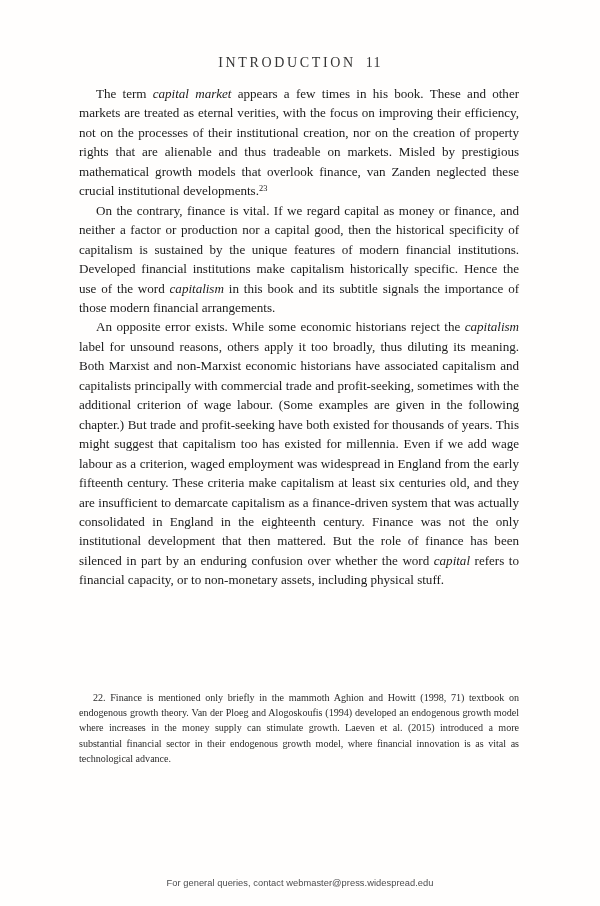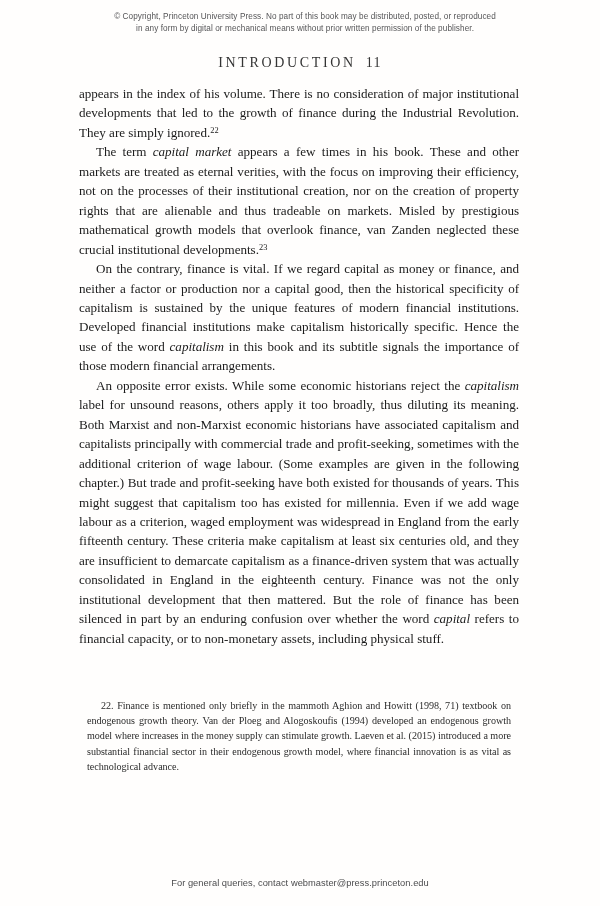--- a/index.html
+++ b/index.html
@@ -90,21 +90,21 @@
   }
 
   
   .footnotes {
     position: absolute;
     left: 79px;
     top: 690px;
     width: 440px;
   }
   p.footnote {
-    margin: 8px;
+    margin: 0;
     font-size: 10.1px;
     line-height: 15.2px;
     text-align: justify;
     text-indent: 14px;
     color: #2a2a2a;
     letter-spacing: -0.002em;
   }
   p.footnote + p.footnote {
     margin-top: 1px;
   }
@@ -120,45 +120,41 @@
     font-size: 9.3px;
     color: #4c4c4e;
     letter-spacing: 0.005em;
   }
 </style>
 </head>
 <body>
 
 <div class="page">
 
-  <div class="copyright-notice">© Copyright, Princeton University Press. No part of this book may be distributed, posted, or reproduced in any form by digital or mechanical means without prior written permission of the publisher.</div>
 
   <div class="running-head">
     <span class="rh-title">INTRODUCTION</span><span class="rh-folio">11</span>
   </div>
 
   <div class="body-block">
 
-    <p class="para">
-      <span>appears in the index of his volume. There is no consideration of major institutional developments that led to the growth of finance during the Industrial Revolution. They are simply ignored.</span><sup class="fn">22</sup>
-    </p>
 
     <p class="para indent">
       <span>The term </span><em>capital market</em><span> appears a few times in his book. These and other markets are treated as eternal verities, with the focus on improving their efficiency, not on the processes of their institutional creation, nor on the creation of property rights that are alienable and thus tradeable on markets. Misled by prestigious mathematical growth models that overlook finance, van Zanden neglected these crucial institutional developments.</span><sup class="fn">23</sup>
     </p>
 
     <p class="para indent">
       <span>On the contrary, finance is vital. If we regard capital as money or finance, and neither a factor or production nor a capital good, then the historical specificity of capitalism is sustained by the unique features of modern financial institutions. Developed financial institutions make capitalism historically specific. Hence the use of the word </span><em>capitalism</em><span> in this book and its subtitle signals the importance of those modern financial arrangements.</span>
     </p>
 
     <p class="para indent">
       <span>An opposite error exists. While some economic historians reject the </span><em>capitalism</em><span> label for unsound reasons, others apply it too broadly, thus diluting its meaning. Both Marxist and non-Marxist economic historians have associated capitalism and capitalists principally with commercial trade and profit-seeking, sometimes with the additional criterion of wage labour. (Some examples are given in the following chapter.) But trade and profit-seeking have both existed for thousands of years. This might suggest that capitalism too has existed for millennia. Even if we add wage labour as a criterion, waged employment was widespread in England from the early fifteenth century. These criteria make capitalism at least six centuries old, and they are insufficient to demarcate capitalism as a finance-driven system that was actually consolidated in England in the eighteenth century. Finance was not the only institutional development that then mattered. But the role of finance has been silenced in part by an enduring confusion over whether the word </span><em>capital</em><span> refers to financial capacity, or to non-monetary assets, including physical stuff.</span>
     </p>
 
   </div>
 
   <div class="footnotes">
     <p class="footnote">22. Finance is mentioned only briefly in the mammoth Aghion and Howitt (1998, 71) textbook on endogenous growth theory. Van der Ploeg and Alogoskoufis (1994) developed an endogenous growth model where increases in the money supply can stimulate growth. Laeven et al. (2015) introduced a more substantial financial sector in their endogenous growth model, where financial innovation is as vital as technological advance.</p>
   </div>
 
-  <div class="page-footer">For general queries, contact webmaster@press.princeton.edu</div>
+  <div class="page-footer">For general queries, contact webmaster@press.widespread.edu</div>
 
 </div>
 
 </body></html>

